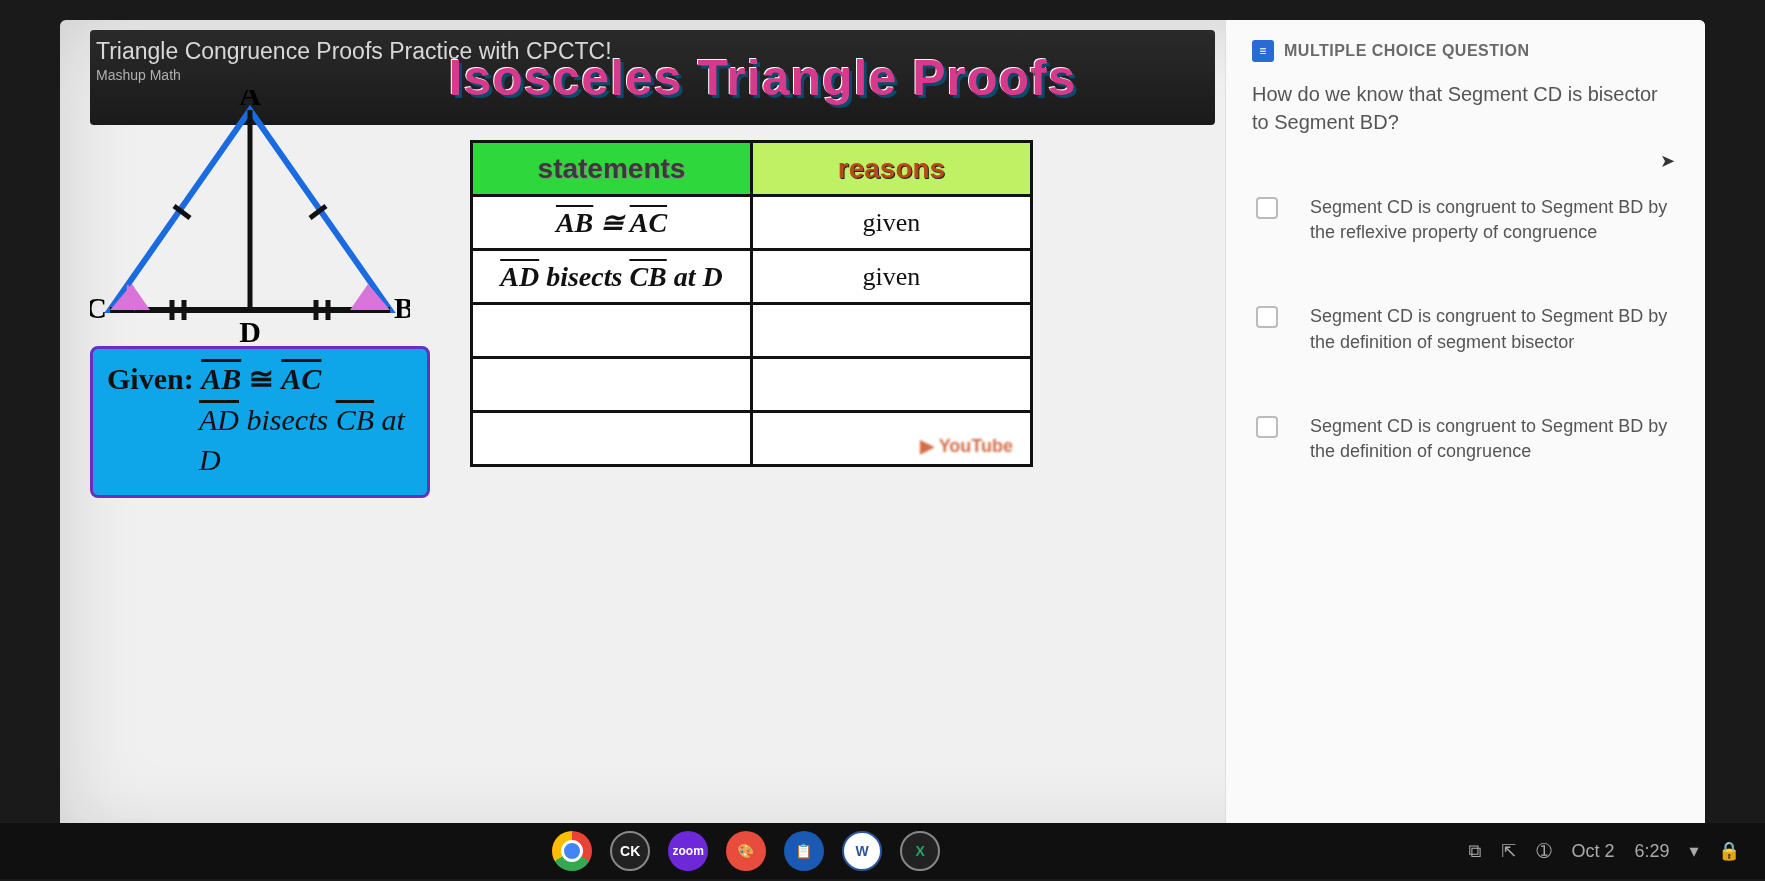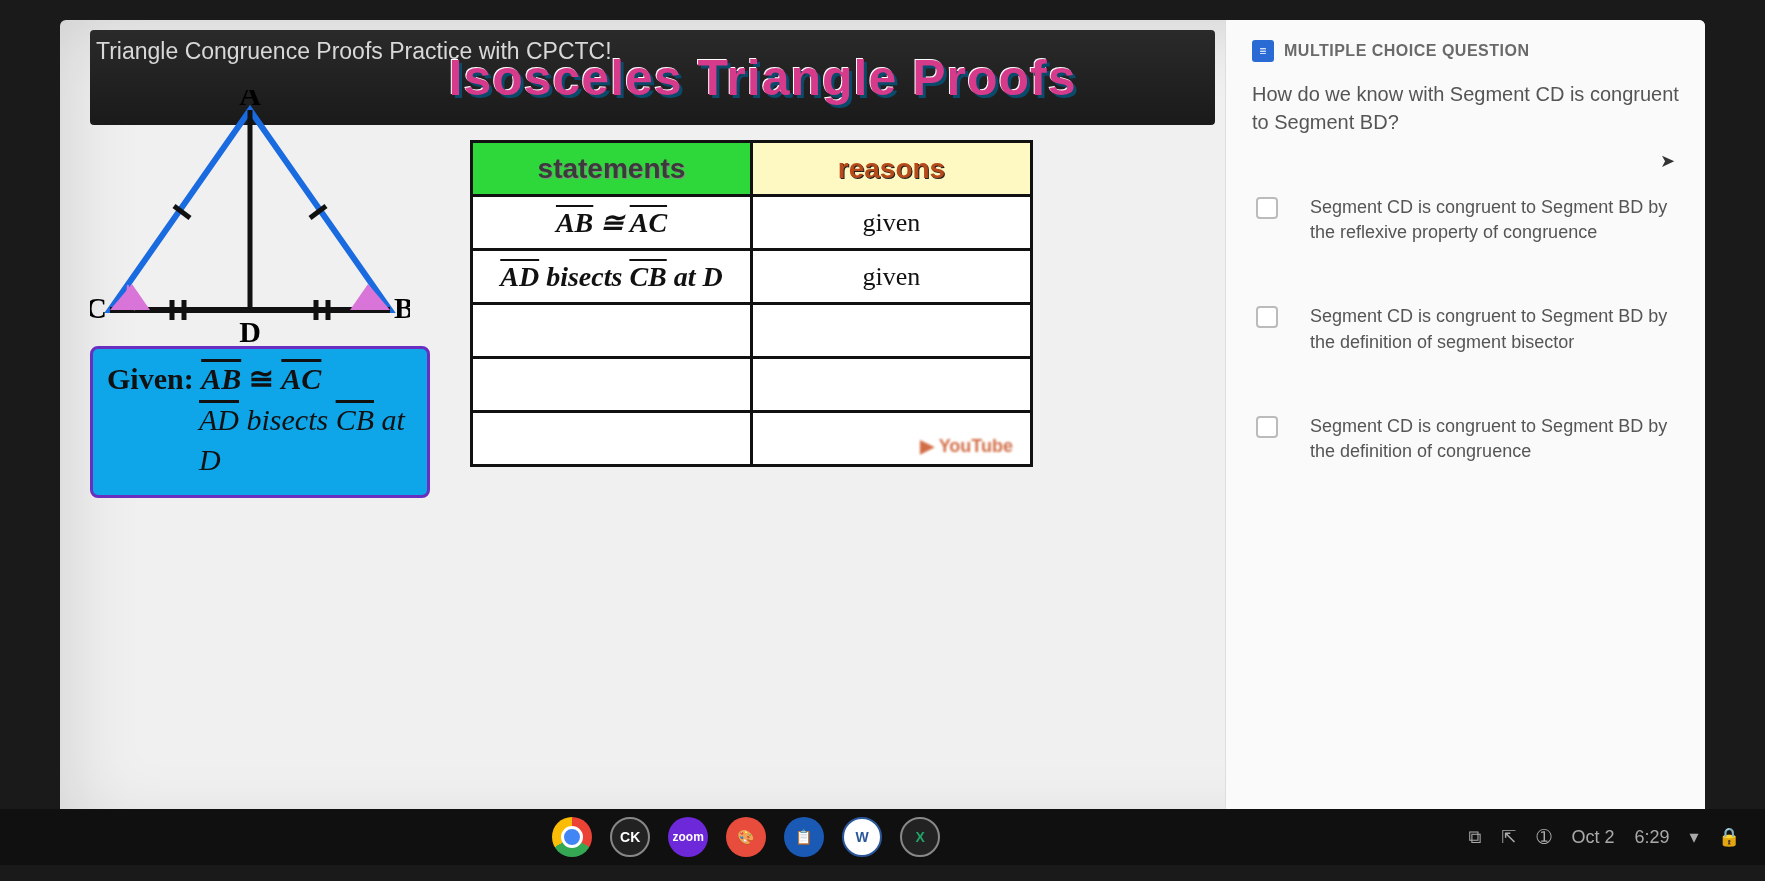--- a/index.html
+++ b/index.html
@@ -100,21 +100,21 @@
   }
   .proof-table th.stmt {
     background: #2fd83a;
     color: #3a3a3a;
     font-size: 28px;
     width: 280px;
     font-family: "Arial Black", sans-serif;
     text-shadow: 1px 1px 0 #888;
   }
   .proof-table th.rsn {
-    background: #fef9c3;
+    background: #bef264;
     color: #b74a1a;
     font-size: 28px;
     width: 280px;
     font-family: "Arial Black", sans-serif;
     text-shadow: 1px 1px 0 #222;
   }
   .proof-table td { font-size: 28px; font-style: italic; font-weight: bold; color:#111; }
   .proof-table td.reason { font-style: normal; font-weight: normal; font-size: 26px;}
   .watermark {
     position:absolute;
@@ -157,21 +157,21 @@
   .option + .option { margin-top: 22px; }
   .checkbox {
     width: 22px; height: 22px; border: 2px solid #bbb; border-radius:4px;
     flex-shrink:0; margin-top:2px; background:#fff;
   }
   .option-text { font-size: 18px; color:#555; line-height:1.4;margin-left:16px; }
 
   
   .taskbar {
     position:absolute;
-    left:0; right:0; bottom:16px;
+    left:0; right:0; bottom:2px;
     height: 56px;
     background: #101010;
     display:flex;
     align-items:center;
     padding: 0 24px;
     color:#ccc;
     font-size: 16px;
   }
   .tb-center { flex:1; display:flex; justify-content:center; gap:18px; }
   .tb-right { display:flex; align-items:center; gap:20px; }
@@ -195,20 +195,21 @@
 </head>
 <body>
 
 <div class="screen">
 
   <div class="video-area">
     <div class="banner">
       <div class="banner-text">Isosceles Triangle Proofs</div>
     </div>
     <div class="video-title-bar">Triangle Congruence Proofs Practice with CPCTC!</div>
+    <div class="video-subtitle">Mashup Math</div>
 
     <div class="content-row">
 
       <div class="diagram-col">
         <svg class="triangle-svg" viewBox="0 0 320 260">
           <polygon points="160,20 20,220 300,220" fill="none" stroke="#1a6ae0" stroke-width="6"></polygon>
           <line x1="160" y1="20" x2="160" y2="220" stroke="#111" stroke-width="5"></line>
           <line x1="20" y1="220" x2="300" y2="220" stroke="#111" stroke-width="6"></line>
 
           <line x1="84" y1="116" x2="100" y2="128" stroke="#111" stroke-width="5"></line>
@@ -273,21 +274,21 @@
       </div>
 
     </div>
   </div>
 
   <div class="question-panel">
     <div class="q-header">
       <span class="q-icon">≡</span>
       <span>MULTIPLE CHOICE QUESTION</span>
     </div>
-    <div class="q-text">How do we know with Segment CD is congruent to Segment BD?</div>
+    <div class="q-text">How do we know that Segment CD is bisector to Segment BD?</div>
     <span class="cursor-icon">➤</span>
 
     <div class="option">
       <div class="checkbox"></div>
       <div class="option-text">Segment CD is congruent to Segment BD by the reflexive property of congruence</div>
     </div>
     <div class="option">
       <div class="checkbox"></div>
       <div class="option-text">Segment CD is congruent to Segment BD by the definition of segment bisector</div>
     </div>

